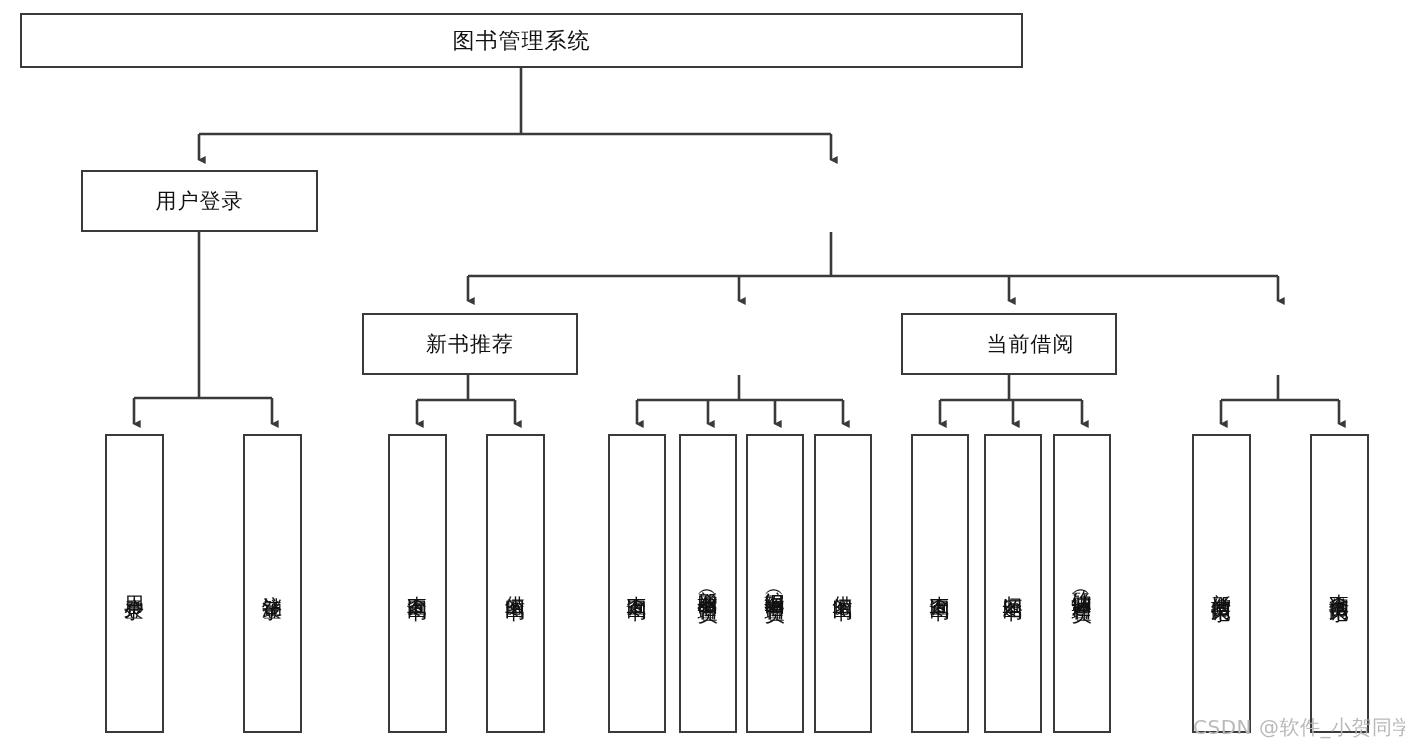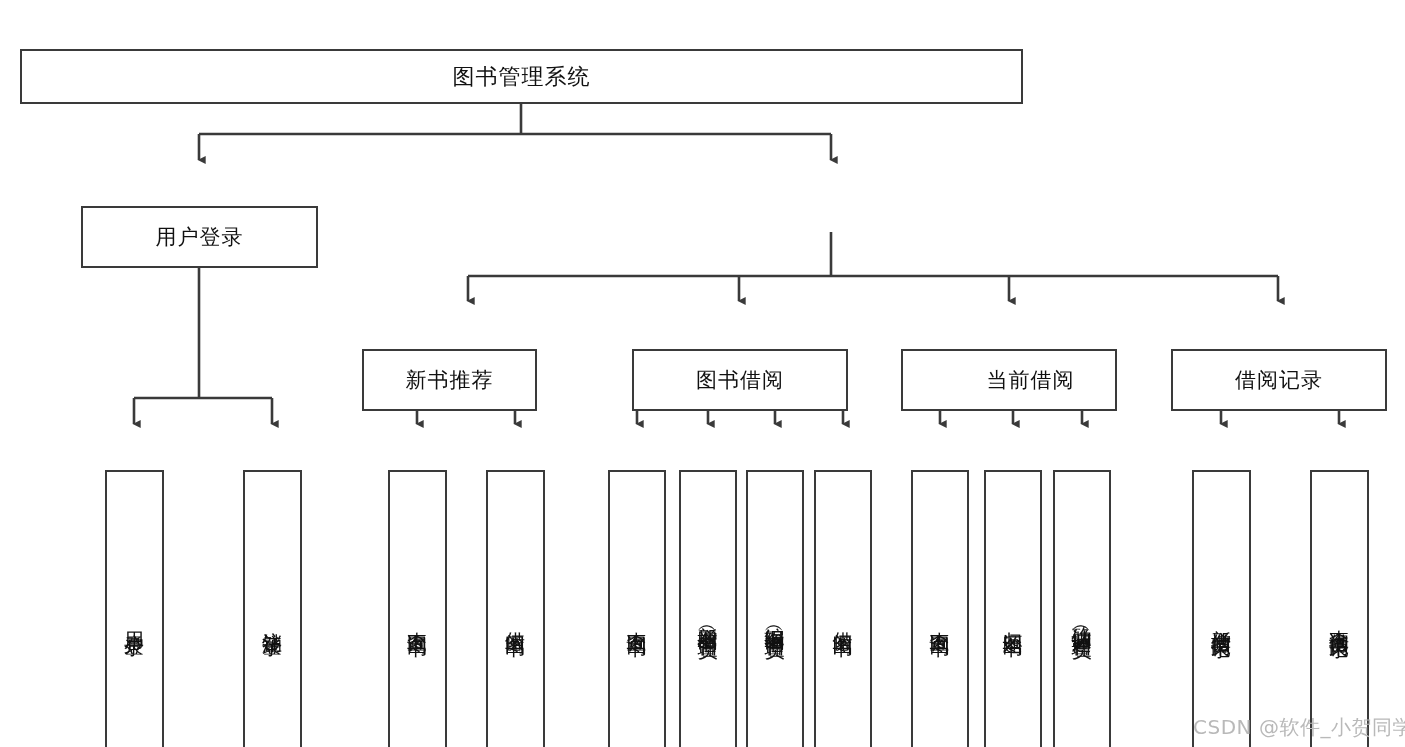--- a/index.html
+++ b/index.html
@@ -29,21 +29,20 @@
   .node {
     position: absolute;
     box-sizing: border-box;
     background: #ffffff;
     border: 2.5px solid #3a3a3a;
     display: flex;
     align-items: center;
     justify-content: center;
     color: #111111;
     z-index: 2;
-    margin-top: 36px;
   }
   .node .label {
     display: block;
     text-align: center;
     line-height: 1.18;
   }
   
   .node.horiz .label {
     font-size: 21px;
     letter-spacing: 1px;
@@ -132,31 +131,25 @@
   </svg>
 
   <div class="node horiz root" style="left: 20px; top: 13px; width: 1003px; height: 55px; border-color: rgb(58, 58, 58); background: rgb(255, 255, 255); color: rgb(17, 17, 17);">
     <span class="label">图书管理系统</span>
   </div>
 
   <div class="node horiz" style="left: 81px; top: 170px; width: 237px; height: 62px; border-color: rgb(58, 58, 58); background: rgb(255, 255, 255); color: rgb(17, 17, 17);">
     <span class="label">用户登录</span>
   </div>
 
-  <div class="node horiz" style="left: 362px; top: 313px; width: 175px; height: 62px; border-color: rgb(58, 58, 58); background: rgb(255, 255, 255); color: rgb(17, 17, 17);">
+  <div class="node horiz" style="left: 362px; top: 313px; width: 216px; height: 62px; border-color: rgb(58, 58, 58); background: rgb(255, 255, 255); color: rgb(17, 17, 17);">
     <span class="label">新书推荐</span>
-  </div>
-  <div class="node horiz" style="left: 632px; top: 313px; width: 216px; height: 62px; border-color: rgb(58, 58, 58); background: rgb(255, 255, 255); color: rgb(17, 17, 17);">
-    <span class="label">图书借阅</span>
   </div>
   <div class="node horiz" style="left: 901px; top: 313px; width: 216px; height: 62px; border-color: rgb(58, 58, 58); background: rgb(255, 255, 255); color: rgb(17, 17, 17); padding-left: 43px;">
     <span class="label">当前借阅</span>
-  </div>
-  <div class="node horiz" style="left: 1171px; top: 313px; width: 216px; height: 62px; border-color: rgb(58, 58, 58); background: rgb(255, 255, 255); color: rgb(17, 17, 17);">
-    <span class="label">借阅记录</span>
   </div>
 
   <div class="node vert" style="left: 105px; top: 434px; width: 59px; height: 299px; border-color: rgb(58, 58, 58); background: rgb(255, 255, 255); color: rgb(17, 17, 17);">
     <span class="label">用户登录</span>
   </div>
   <div class="node vert" style="left: 243px; top: 434px; width: 59px; height: 299px; border-color: rgb(58, 58, 58); background: rgb(255, 255, 255); color: rgb(17, 17, 17);">
     <span class="label">注销登录</span>
   </div>
   <div class="node vert" style="left: 388px; top: 434px; width: 59px; height: 299px; border-color: rgb(58, 58, 58); background: rgb(255, 255, 255); color: rgb(17, 17, 17);">
     <span class="label">查询图书</span>

